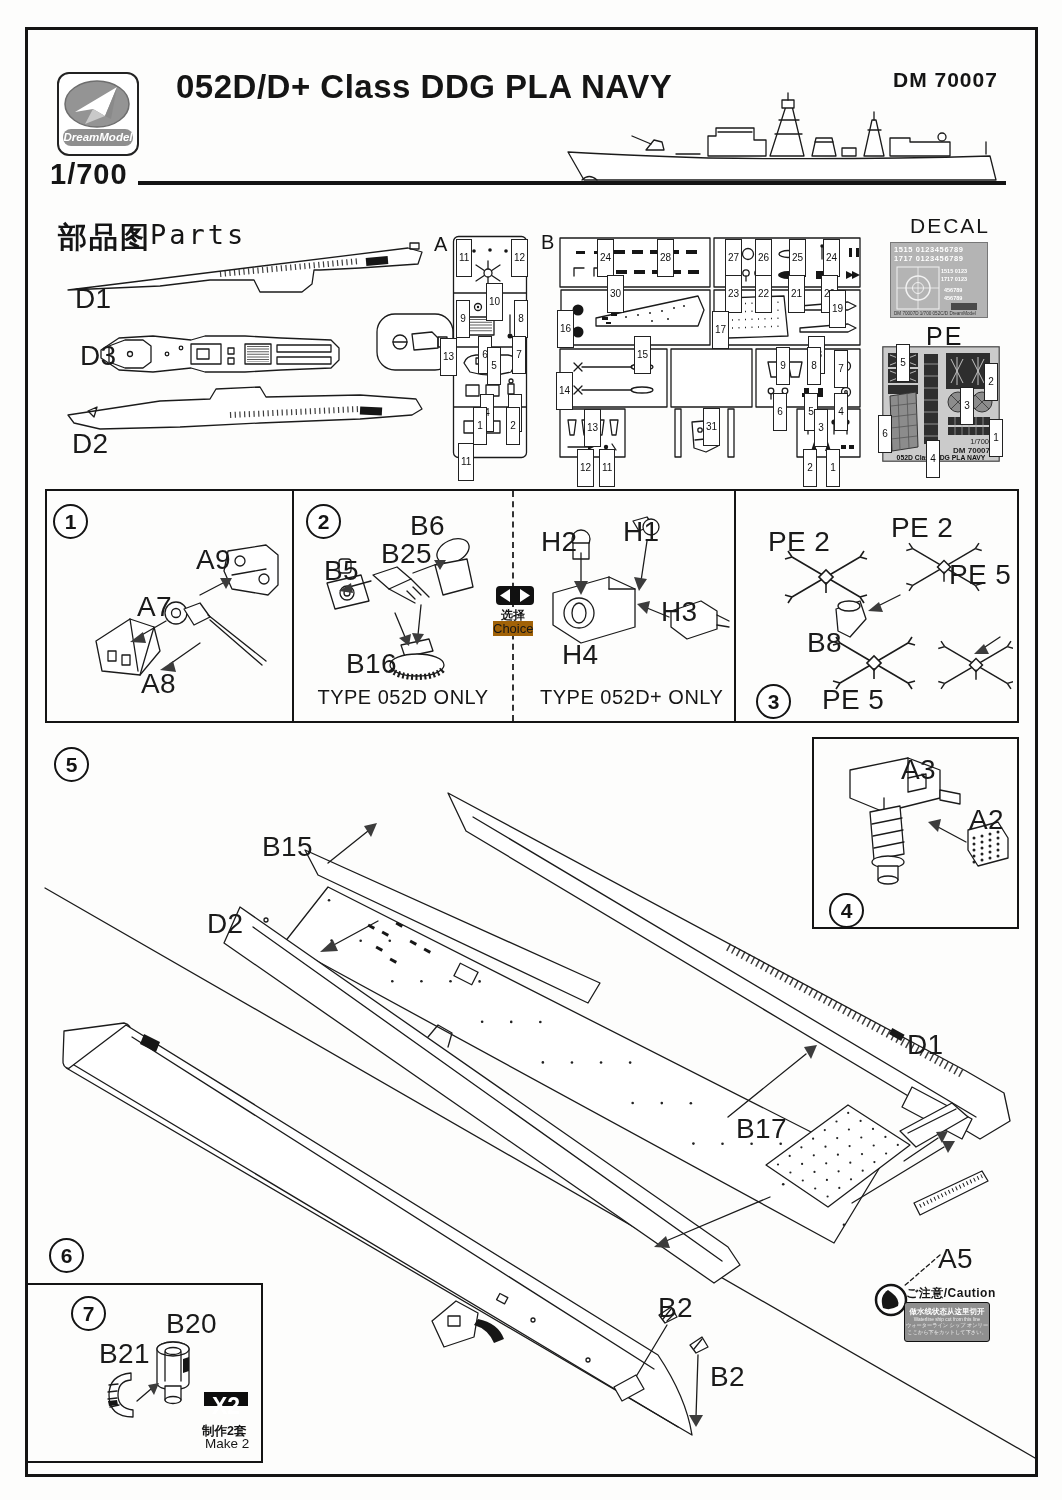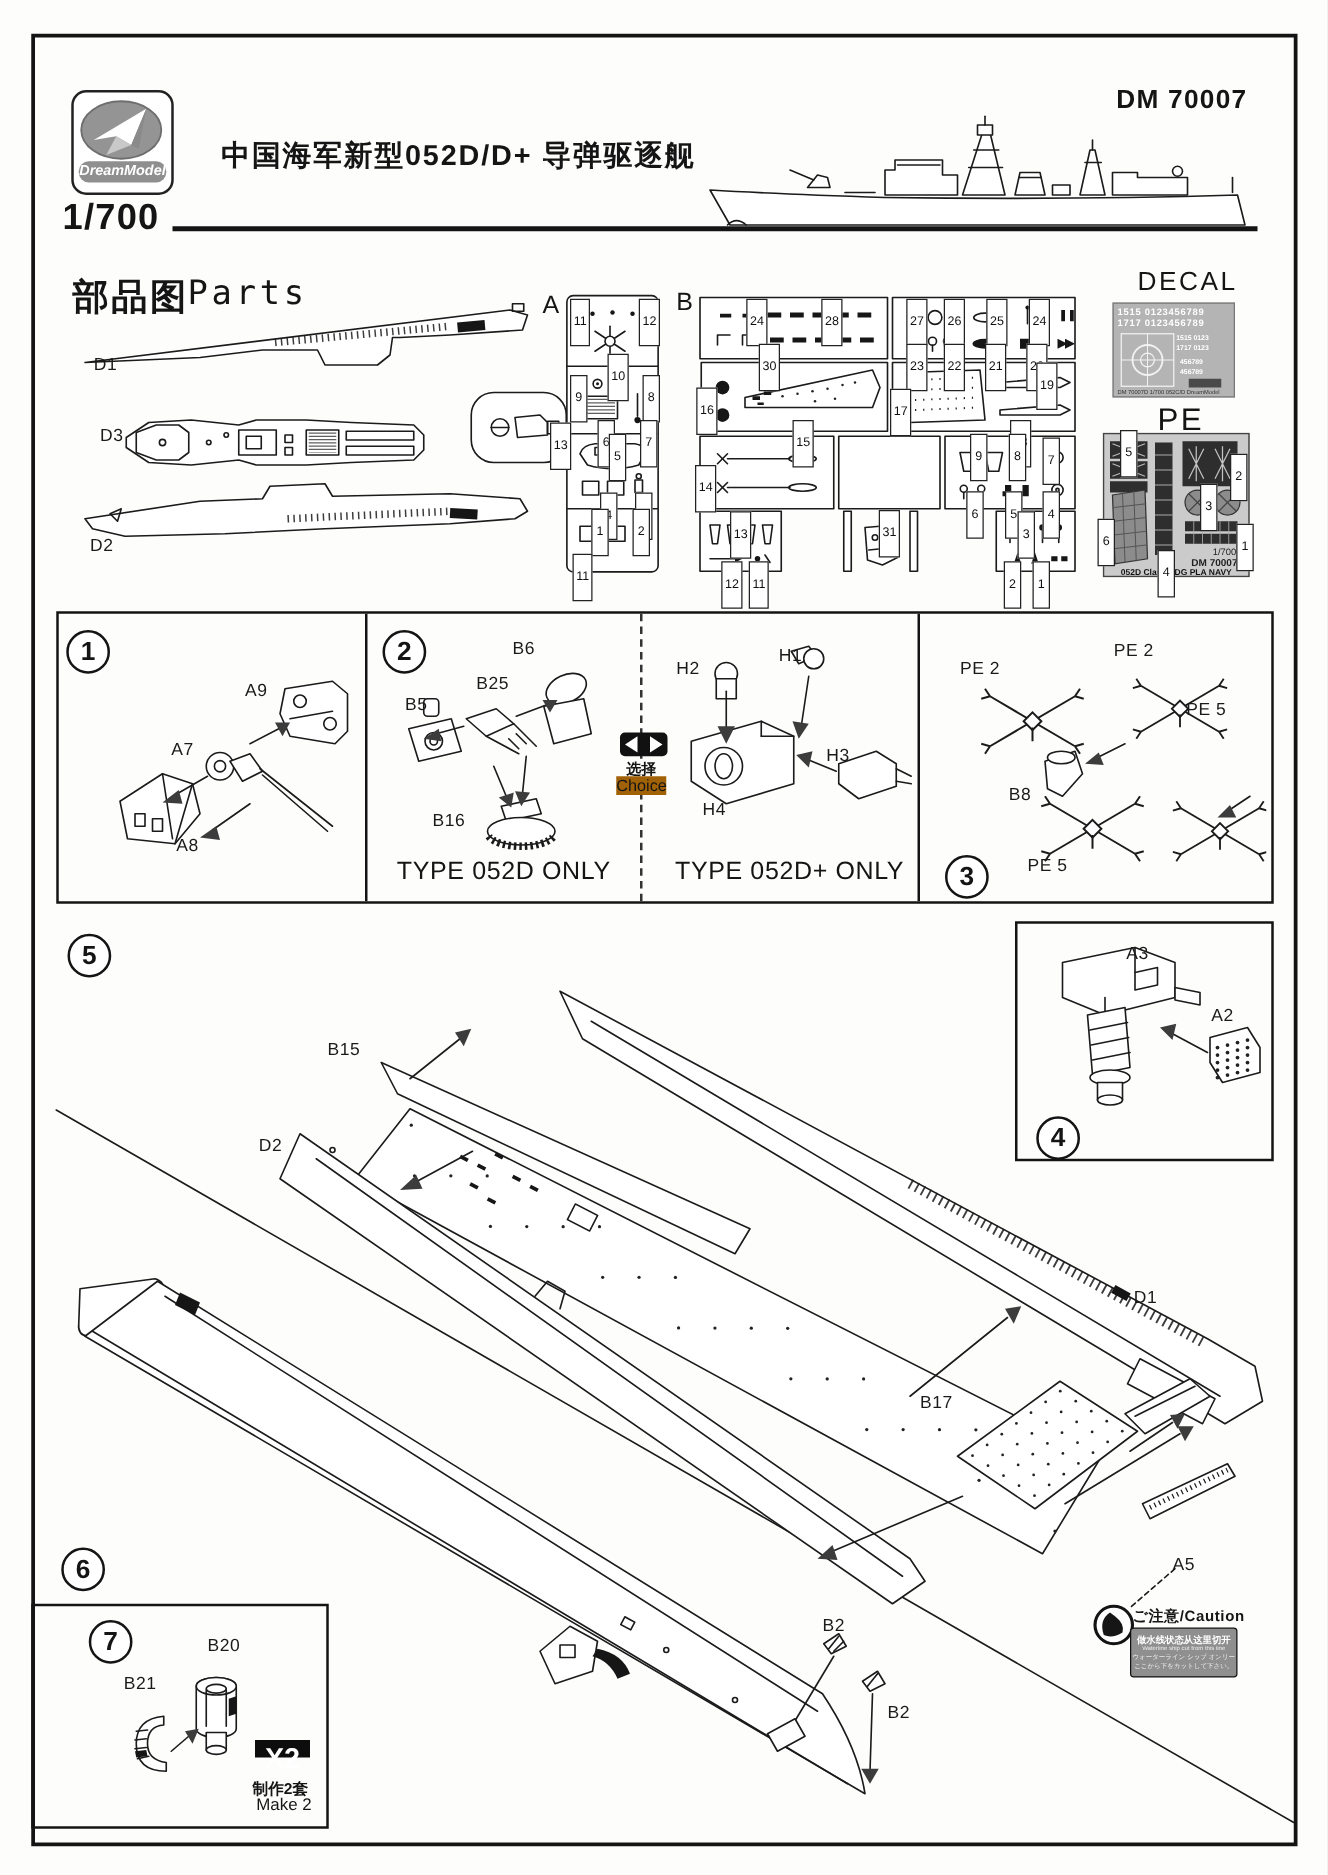--- a/index.html
+++ b/index.html
@@ -1,21 +1,21 @@
 <!DOCTYPE html>
 <html><head>
 <meta charset="utf-8">
 <style>
   html,body{margin:0;padding:0;background:#e8e8e6;}
   #page{position:relative;width:1062px;height:1500px;background:#fdfdfc;margin:0 auto;
         font-family:"Liberation Sans",sans-serif;color:#151515;overflow:hidden;}
   .abs{position:absolute;}
   .frame{position:absolute;left:25px;top:27px;width:1013px;height:1450px;
          border:3px solid #141414;box-sizing:border-box;}
-  .lbl{position:absolute;font-size:14px;letter-spacing:.4px;white-space:nowrap;color:#1a1a1a;}
+  .lbl{position:absolute;font-size:28px;letter-spacing:.4px;white-space:nowrap;color:#1a1a1a;}
   .tag{position:absolute;font:10px/12px "Liberation Sans",sans-serif;border:1px solid #222;
        background:#fff;padding:12px 2px;text-align:center;min-width:8px;color:#111;z-index:6;}
   .circ{position:absolute;width:31px;height:31px;border:2.5px solid #141414;border-radius:50%;
         font-size:21px;font-weight:bold;text-align:center;line-height:31px;background:#fff;z-index:5;}
   .box{position:absolute;border:2px solid #141414;box-sizing:border-box;background:transparent;}
   .note{position:absolute;font-size:20px;letter-spacing:.5px;text-align:center;white-space:nowrap;}
   .hdr-title{position:absolute;left:176px;top:68px;font-size:33px;font-weight:900;letter-spacing:.5px;white-space:nowrap;}
   .hdr-sub{position:absolute;left:177px;top:109px;font-size:23px;font-weight:700;letter-spacing:1.5px;white-space:nowrap;}
   .hdr-code{position:absolute;left:893px;top:68px;font-size:21px;font-weight:800;letter-spacing:1px;}
   .hdr-scale{position:absolute;left:50px;top:158px;font-size:29px;font-weight:800;letter-spacing:1px;}
@@ -53,21 +53,21 @@
   <div class="logo">
     <svg width="77" height="79" viewBox="0 0 77 79">
       <ellipse cx="38" cy="30" rx="32" ry="23" fill="#949494"></ellipse>
       <ellipse cx="38" cy="30" rx="32" ry="23" fill="none" stroke="#6e6e6e" stroke-width="1.5"></ellipse>
       <polygon points="16,38 58,13 46,42 34,35" fill="#fff"></polygon>
       <polygon points="34,35 46,42 26,50" fill="#c9c9c9"></polygon>
       <polygon points="46,42 58,13 52,45" fill="#8a8a8a"></polygon>
     </svg>
   </div>
   <div class="logo-band">DreamModel</div>
-  <div class="hdr-sub">中国海军新型052D/D+ 导弹驱逐舰</div>
+  <div class="hdr-title">052D/D+ Class DDG PLA NAVY</div>
   <div class="hdr-code">DM 70007</div>
   <div class="hdr-scale">1/700</div>
   <div class="rule"></div>
 
   <svg class="abs" style="left:558px;top:92px;" width="450" height="92" viewBox="0 0 450 92">
     <path class="fw" d="M10,60 L26,88 L438,88 L432,64 Q300,68 150,66 Q60,63 10,60 Z"></path>
     <path class="ln" d="M24,88 q7,-7 15,0"></path>
     <polygon class="fw" points="88,58 106,58 104,50 96,48"></polygon>
     <line class="ln" x1="93" y1="52" x2="74" y2="44"></line>
     <path class="fw" d="M150,64 L150,44 L158,44 L158,36 L196,36 L196,48 L208,48 L208,64 Z"></path>

